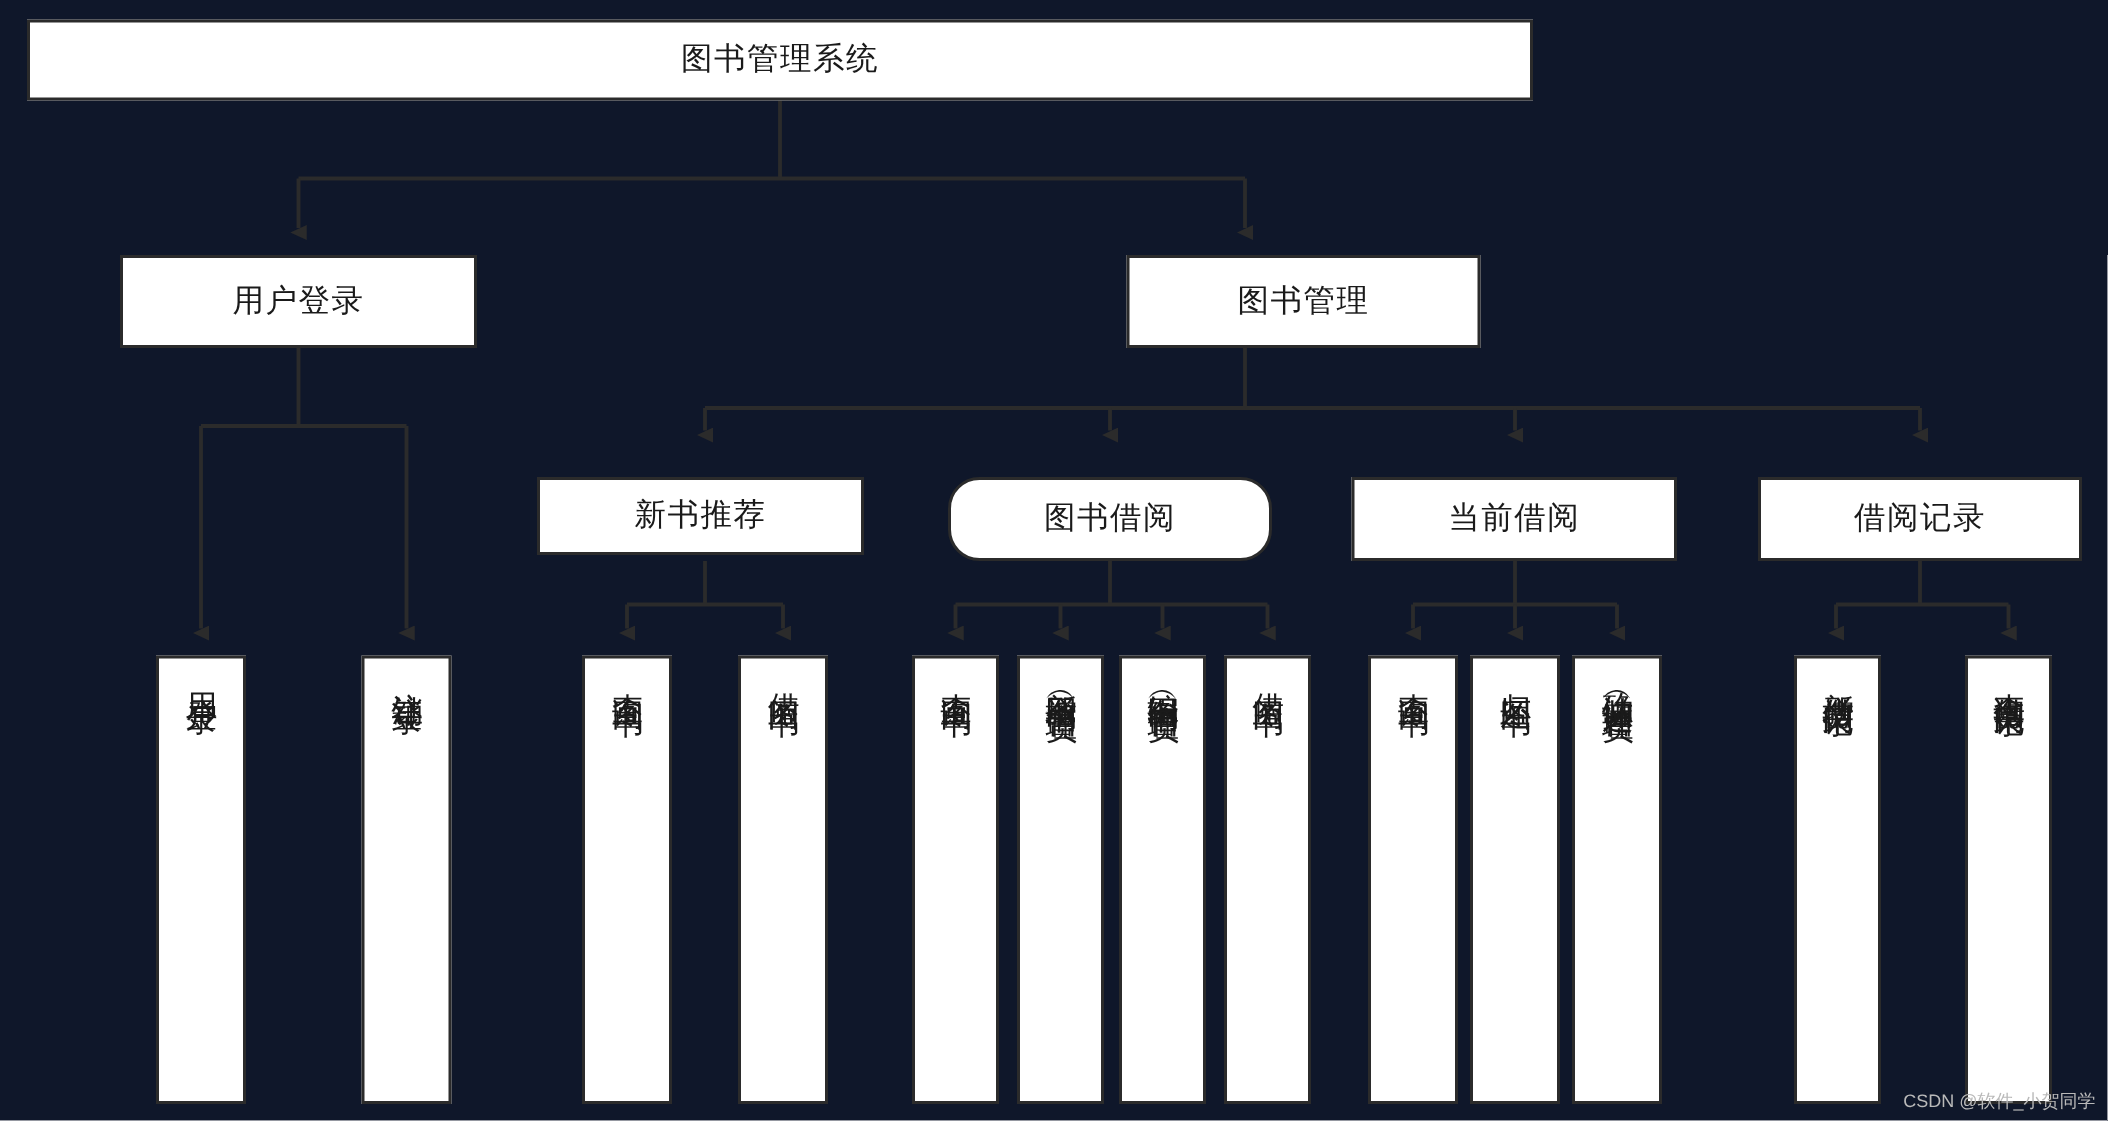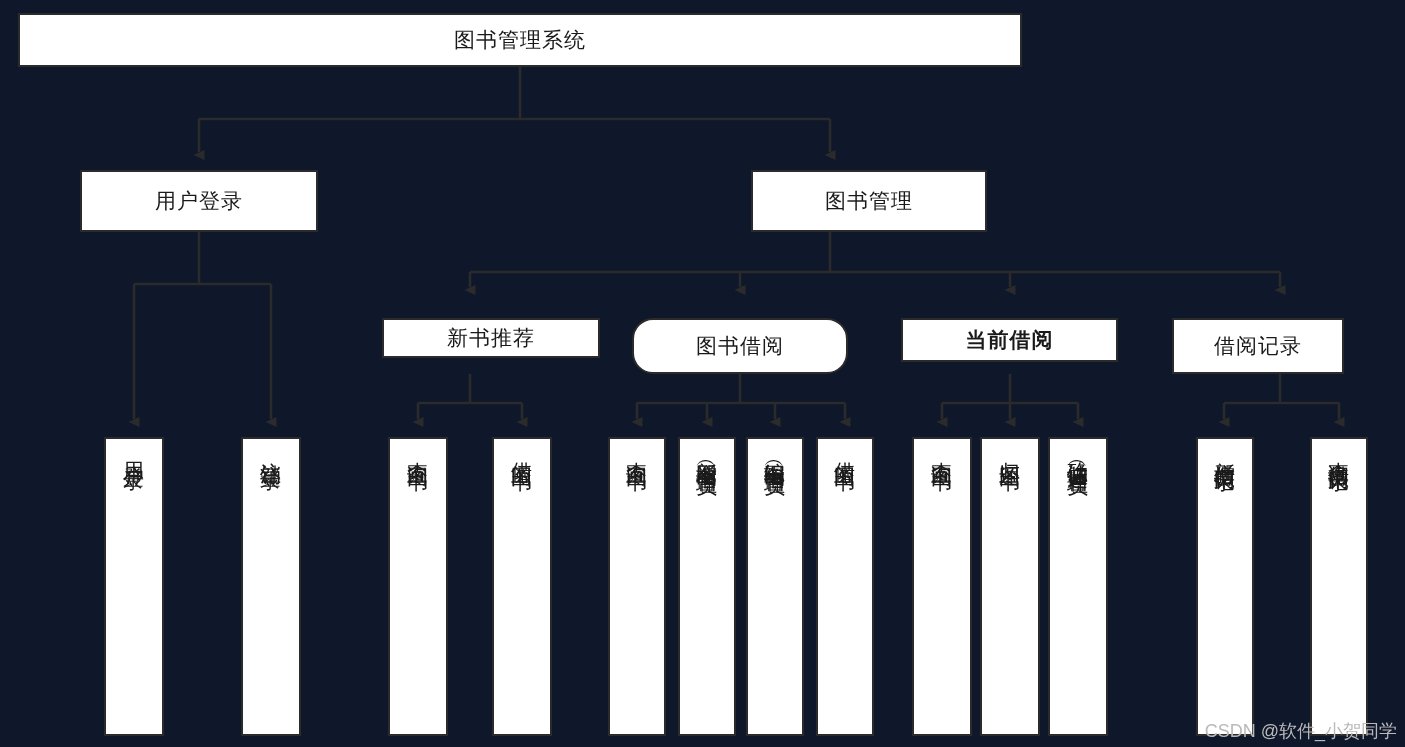--- a/index.html
+++ b/index.html
@@ -59,21 +59,21 @@
     letter-spacing: 3px;
     line-height: 1;
   }
   .node.vert.tall .label {
     letter-spacing: 2px;
   }
   .watermark {
     position: absolute;
     right: 8px;
     bottom: 4px;
-    font-size: 18px;
+    font-size: 12px;
     color: #b9b9b9;
     white-space: nowrap;
     user-select: none;
   }
 </style>
 </head>
 <body>
 
 <div id="canvas">
 
@@ -145,33 +145,33 @@
   </div>
 
   <div class="node horiz" style="left:80px; top:170px; width:238px; height:62px;">
     <span class="label">用户登录</span>
   </div>
 
   <div class="node horiz" style="left:711px; top:170px; width:236px; height:62px;margin-left:40px;">
     <span class="label">图书管理</span>
   </div>
 
-  <div class="node horiz" style="left:382px; top:318px; width:218px; height:40px;">
+  <div class="node horiz" style="left:358px; top:318px; width:218px; height:52px;">
     <span class="label">新书推荐</span>
   </div>
 
   <div class="node horiz" style="left:632px; top:318px; width:216px; height:56px;border-radius:21px;">
     <span class="label">图书借阅</span>
   </div>
 
-  <div class="node horiz" style="left:901px; top:318px; width:217px; height:44px;font-weight:bold;">
+  <div class="node horiz" style="left:901px; top:318px; width:217px; height:56px;">
     <span class="label">当前借阅</span>
   </div>
 
-  <div class="node horiz" style="left:1172px; top:318px; width:172px; height:56px;">
+  <div class="node horiz" style="left:1172px; top:318px; width:216px; height:56px;">
     <span class="label">借阅记录</span>
   </div>
 
   <div class="node vert" style="left:104px; top:437px; width:60px; height:299px;">
     <span class="label">用户登录</span>
   </div>
 
   <div class="node vert" style="left:241px; top:437px; width:60px; height:299px;">
     <span class="label">注销登录</span>
   </div>

